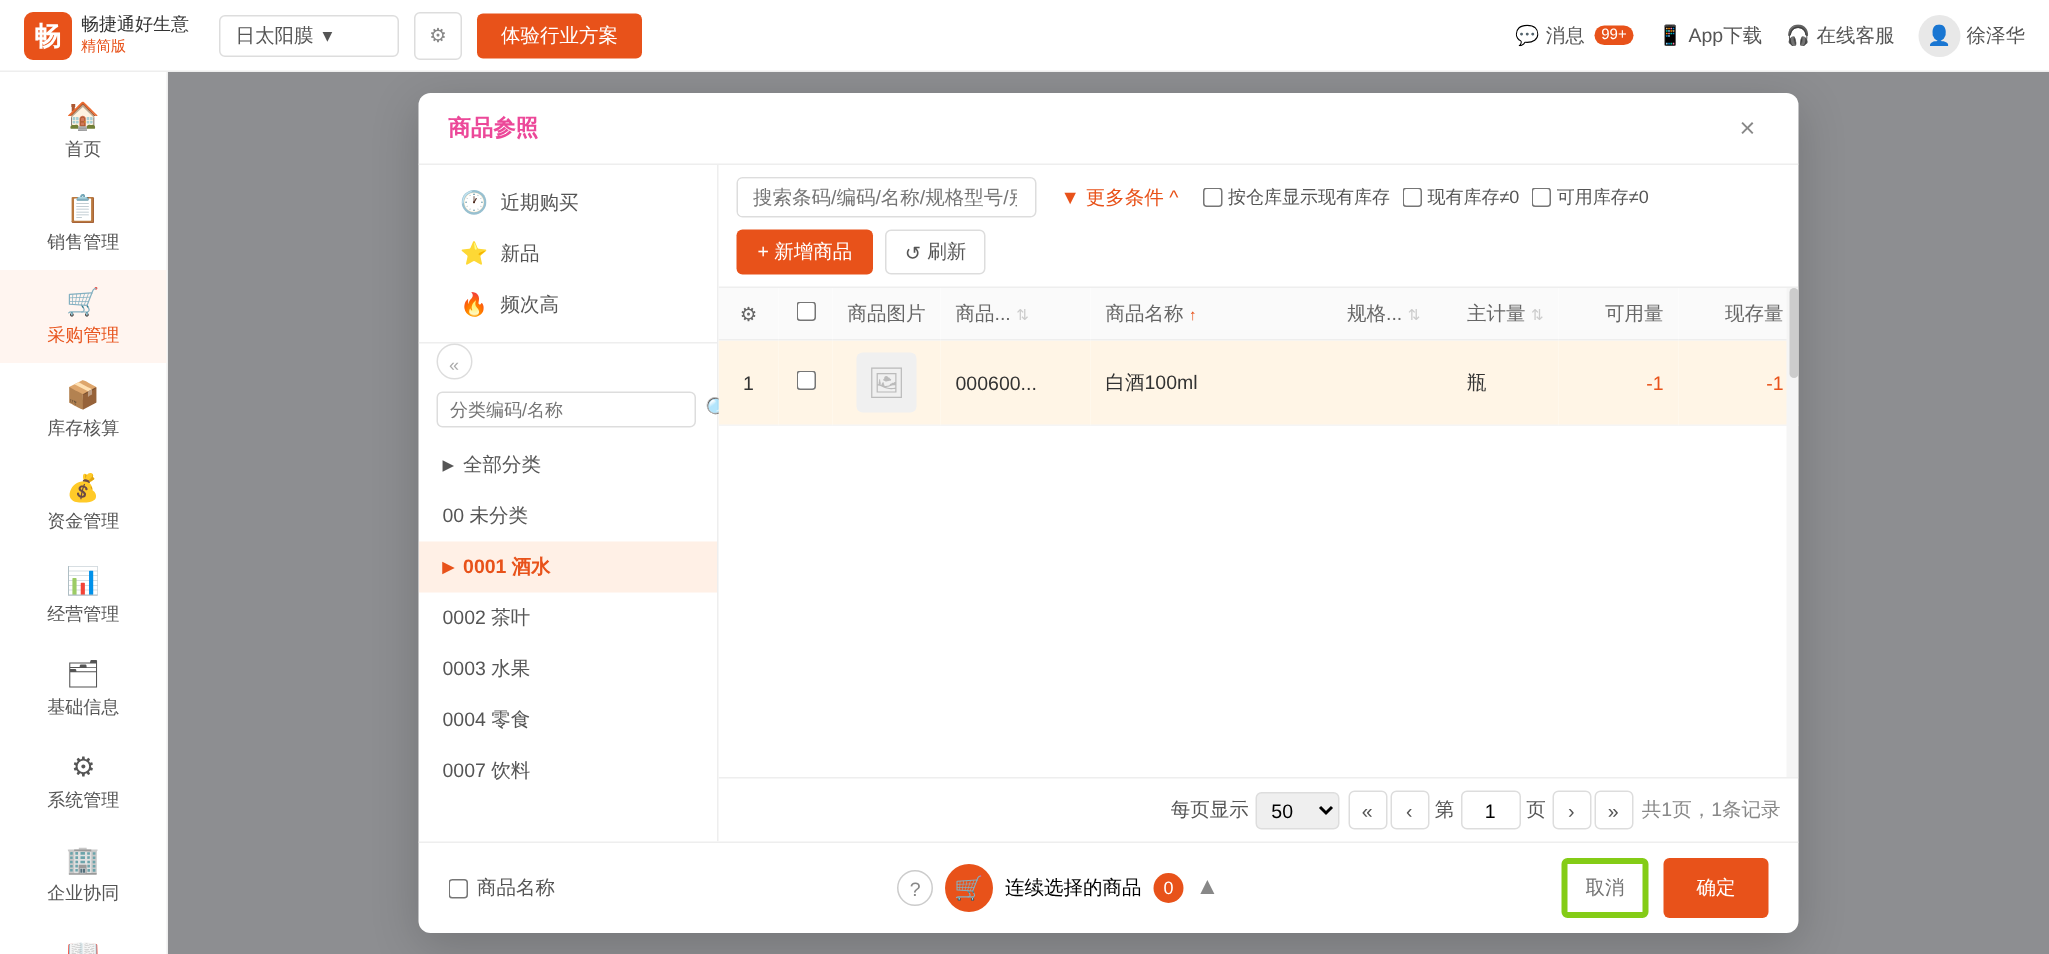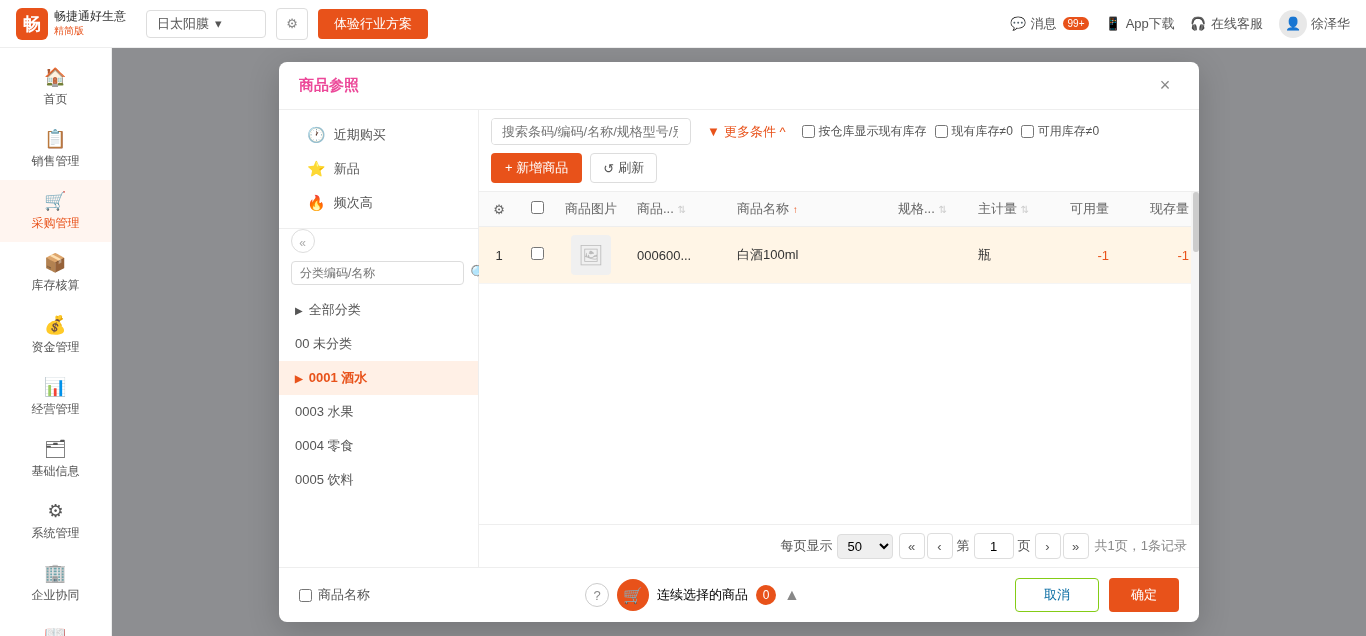--- a/index.html
+++ b/index.html
@@ -235,22 +235,22 @@
       width: 20px; height: 20px; display: flex; align-items: center; justify-content: center;
       font-size: 12px;
     }
     .collapse-cart { cursor: pointer; color: #888; font-size: 16px; }
     .help-btn {
       width: 24px; height: 24px; border: 1px solid #ccc; border-radius: 50%;
       display: flex; align-items: center; justify-content: center;
       color: #888; font-size: 13px; cursor: pointer;
     }
     .cancel-btn {
-      border: 1px solid #84cc16; background: #fff; border-radius: 4px;
-      padding: 7px 28px; cursor: pointer; font-size: 13px; color: #0369a1;
+      border: 4px solid #84cc16; background: #fff; border-radius: 4px;
+      padding: 7px 12px; cursor: pointer; font-size: 13px; color: #737373;
     }
     .confirm-btn {
       background: #e8521a; color: #fff; border: none; border-radius: 4px;
       padding: 7px 22px; cursor: pointer; font-size: 13px;
     }
 
     .scrollbar-thumb { 
       position: absolute; right: 0; top: 0; width: 6px; height: 60px;
       background: #ccc; border-radius: 3px;
     }
@@ -383,27 +383,30 @@
                 <span>全部分类</span>
               </div>
               <div class="cat-item">
                 <span>00 未分类</span>
               </div>
               <div class="cat-item active">
                 <span style="font-size:10px;margin-right:2px;color:#e8521a;">▶</span>
                 <span>0001 酒水</span>
               </div>
               <div class="cat-item">
+                <span>0002 茶叶</span>
+              </div>
+              <div class="cat-item">
                 <span>0003 水果</span>
               </div>
               <div class="cat-item">
                 <span>0004 零食</span>
               </div>
               <div class="cat-item">
-                <span>0005 饮料</span>
+                <span>0007 饮料</span>
               </div>
 
             </div>
           </div>
 
           <div class="right-panel">
 
             <div class="toolbar">
               <div class="search-main">
                 <input type="text" placeholder="搜索条码/编码/名称/规格型号/别名" style="">

